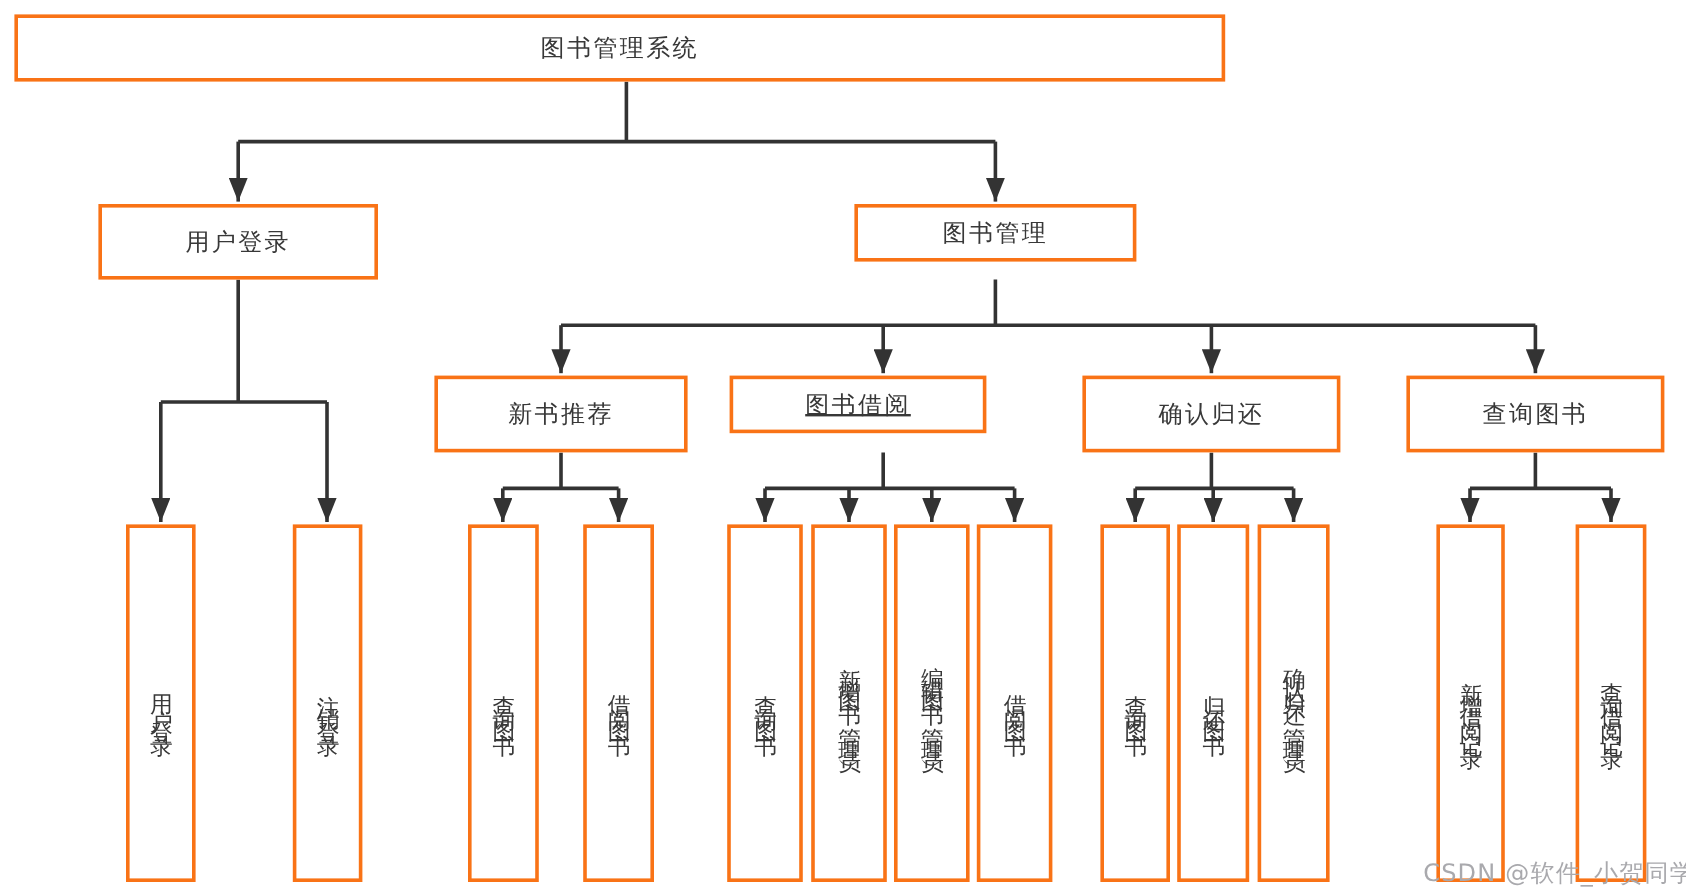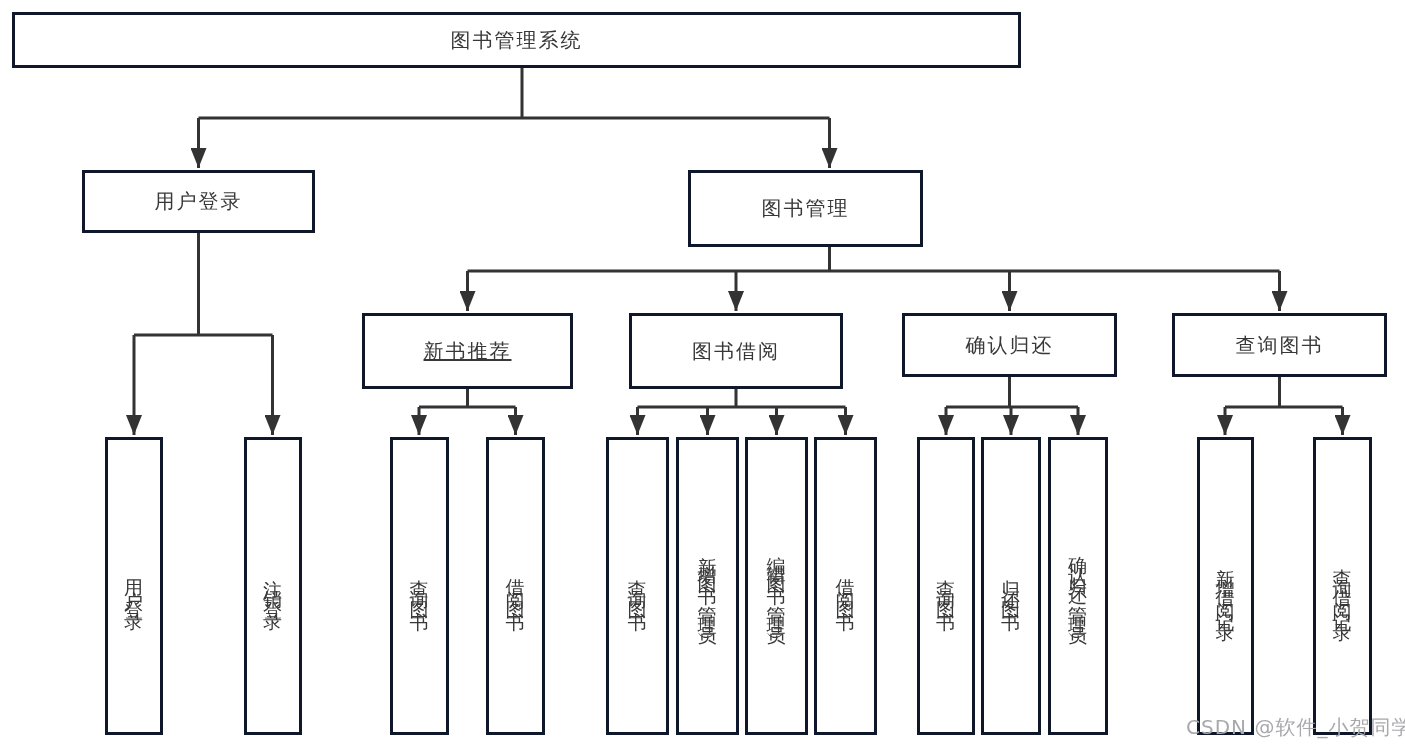--- a/index.html
+++ b/index.html
@@ -13,21 +13,21 @@
   }
   .connectors {
     position: absolute;
     left: 0; top: 0;
     width: 1405px; height: 747px;
     pointer-events: none;
   }
   .box {
     position: absolute;
     box-sizing: border-box;
-    border: 3px solid #0f172a;
+    border: 3px solid #f97316;
     background: #ffffff;
     color: #383838;
     display: flex;
     align-items: center;
     justify-content: center;
     text-align: center;
   }
   .h-label {
     font-size: 20px;
     letter-spacing: 2px;
@@ -101,28 +101,28 @@
     </g>
   </svg>
 
   <div class="box" style="left:12px; top:12px; width:1009px; height:56px;">
     <span class="h-label">图书管理系统</span>
   </div>
 
   <div class="box" style="left:82px; top:170px; width:233px; height:63px;">
     <span class="h-label">用户登录</span>
   </div>
-  <div class="box" style="left:688px; top:170px; width:235px; height:77px;">
+  <div class="box" style="left:712px; top:170px; width:235px; height:48px;">
     <span class="h-label">图书管理</span>
   </div>
 
-  <div class="box" style="left:362px; top:313px; width:211px; height:76px;text-decoration:underline;">
+  <div class="box" style="left:362px; top:313px; width:211px; height:64px;">
     <span class="h-label">新书推荐</span>
   </div>
-  <div class="box" style="left:629px; top:313px; width:214px; height:76px;">
+  <div class="box" style="left:608px; top:313px; width:214px; height:48px;text-decoration:underline;">
     <span class="h-label">图书借阅</span>
   </div>
   <div class="box" style="left:902px; top:313px; width:215px; height:64px;">
     <span class="h-label">确认归还</span>
   </div>
   <div class="box" style="left:1172px; top:313px; width:215px; height:64px;">
     <span class="h-label">查询图书</span>
   </div>
 
   <div class="box" style="left:105px; top:437px; width:58px; height:298px;">

